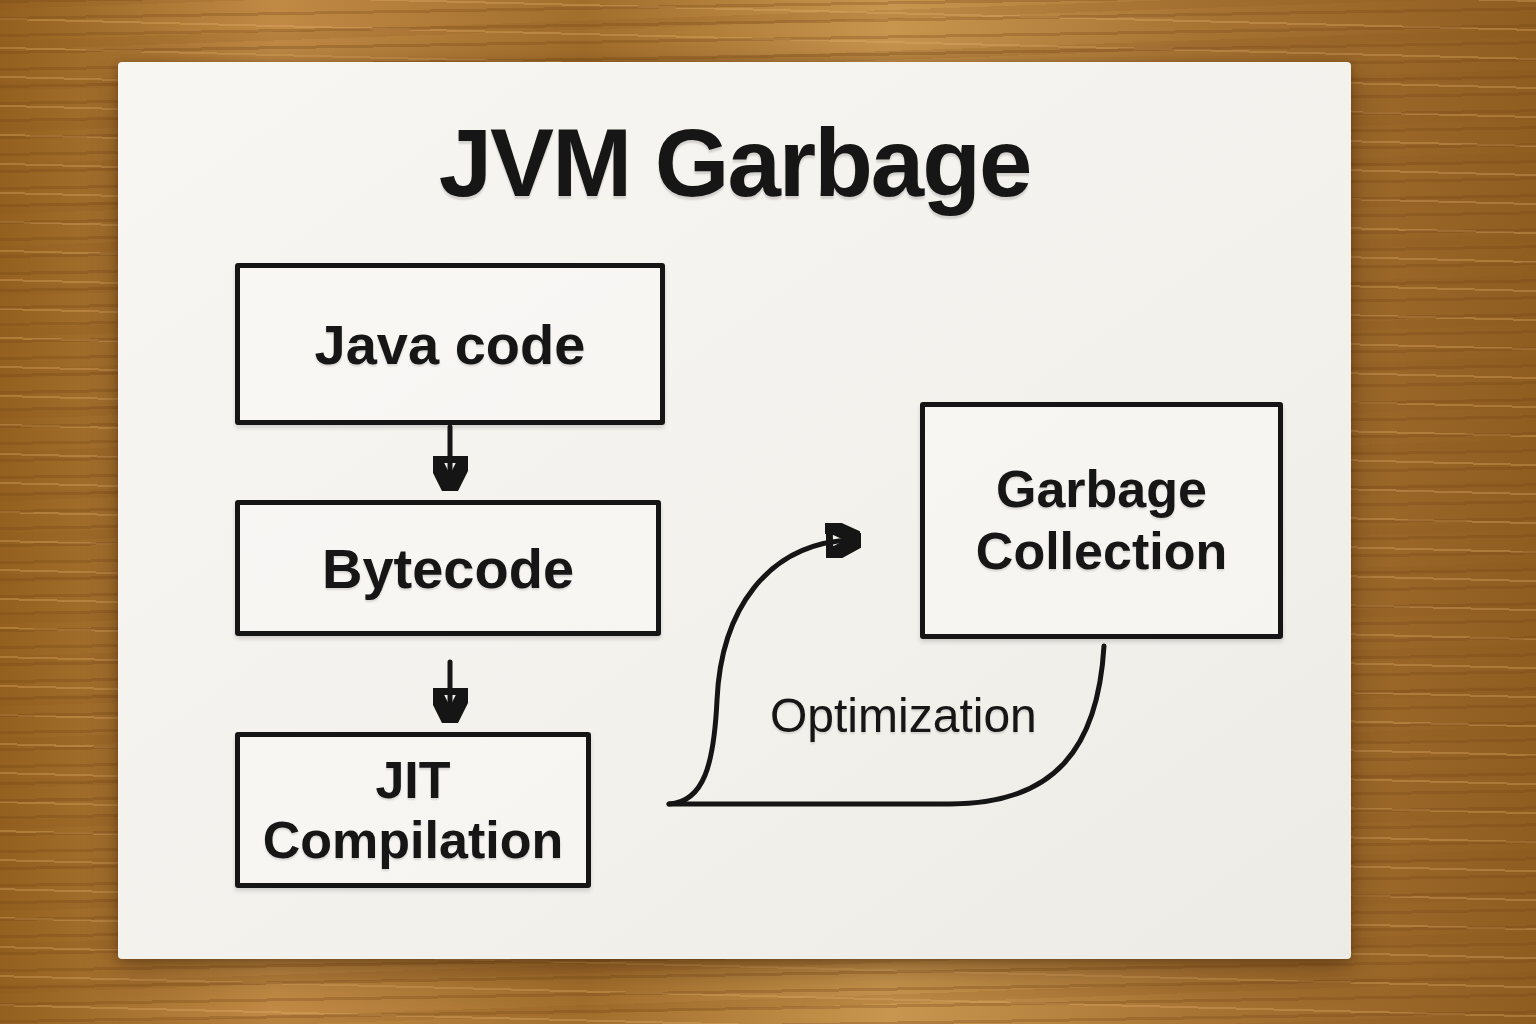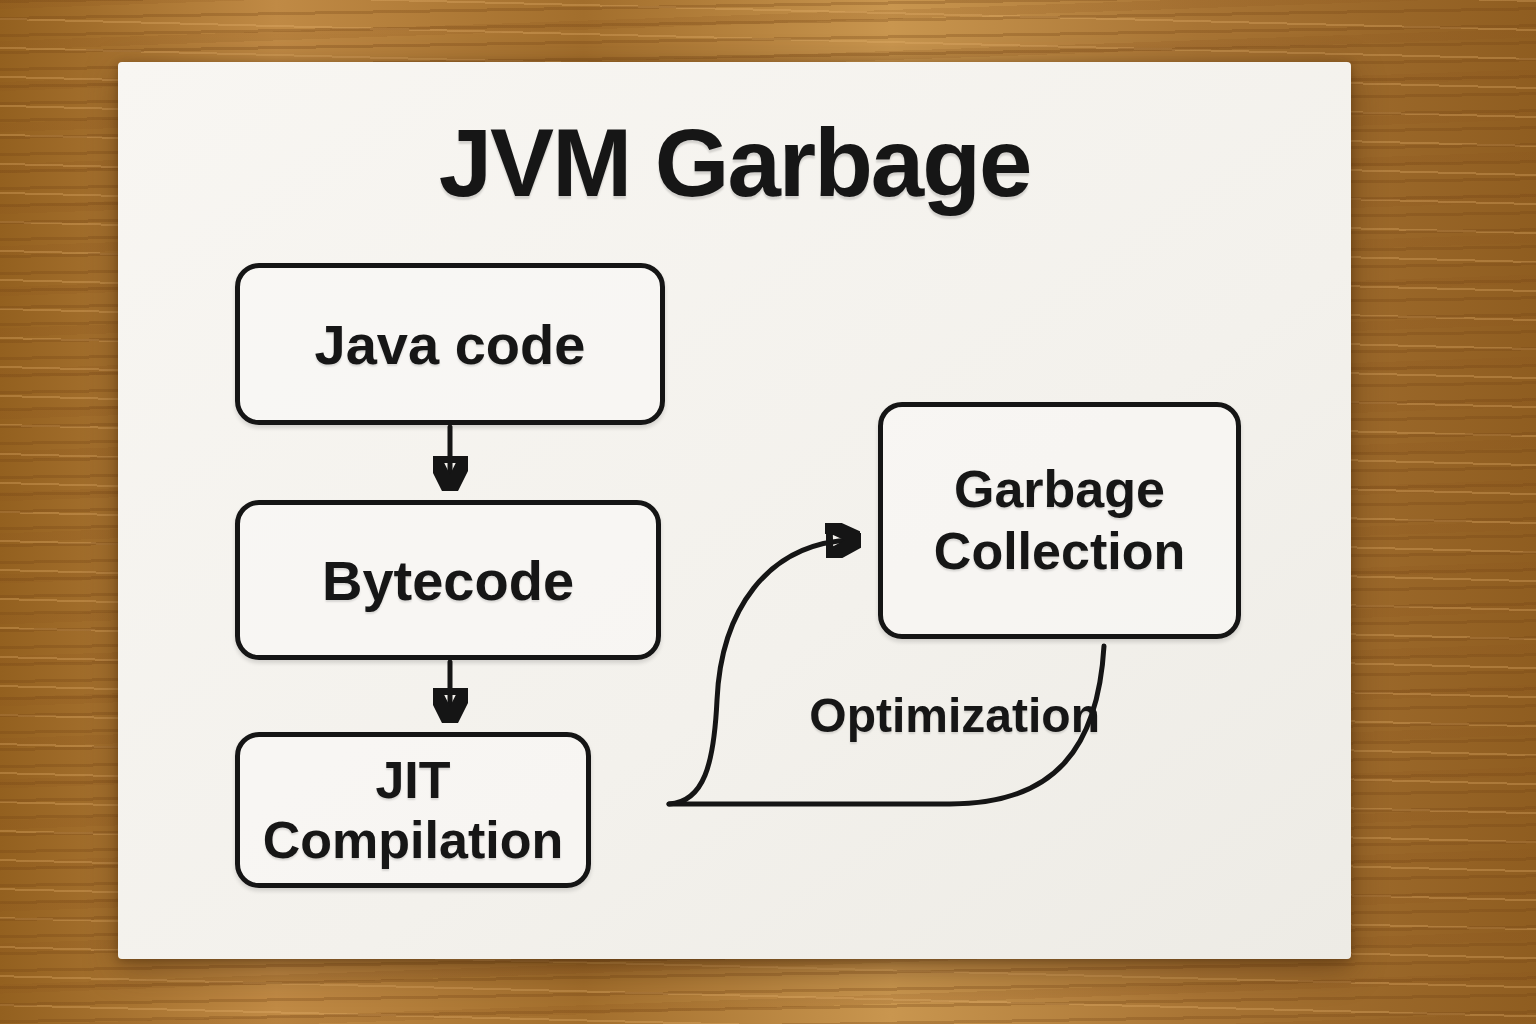--- a/index.html
+++ b/index.html
@@ -51,40 +51,40 @@
     text-shadow: 0 3px 2px rgba(0,0,0,0.14);
   }
 
   .node {
     position: absolute;
     display: flex;
     align-items: center;
     justify-content: center;
     text-align: center;
     border: 5px solid #151515;
-    border-radius: 24px;
+    border-radius: 3px;
     background: rgba(250, 249, 246, 0.6);
     color: #161616;
     font-weight: 700;
     box-shadow: 0 3px 4px rgba(0,0,0,0.14);
     text-shadow: 0 2px 2px rgba(0,0,0,0.13);
   }
 
   .node-java       { left: 235px; top: 263px; width: 430px; height: 162px; font-size: 56px; }
-  .node-bytecode   { left: 235px; top: 500px; width: 426px; height: 160px; font-size: 56px; }
+  .node-bytecode   { left: 235px; top: 500px; width: 426px; height: 136px; font-size: 56px; }
   .node-jit        { left: 235px; top: 732px; width: 356px; height: 156px; font-size: 52px; }
-  .node-gc         { left: 878px; top: 402px; width: 363px; height: 237px; font-size: 52px; line-height: 1.18; padding: 13px 40px; }
+  .node-gc         { left: 920px; top: 402px; width: 363px; height: 237px; font-size: 52px; line-height: 1.18; padding: 13px 40px; }
 
   .edge-label {
     position: absolute;
     left: 770px; top: 688px;
     width: 330px;
-    text-align: right;
+    text-align: left;
     font-size: 48px;
-    font-weight: 700;
+    font-weight: 400;
     color: #161616;
     text-shadow: 0 2px 2px rgba(0,0,0,0.13);
   }
 
   svg.connectors {
     position: absolute;
     inset: 0;
     width: 1536px;
     height: 1024px;
     pointer-events: none;

